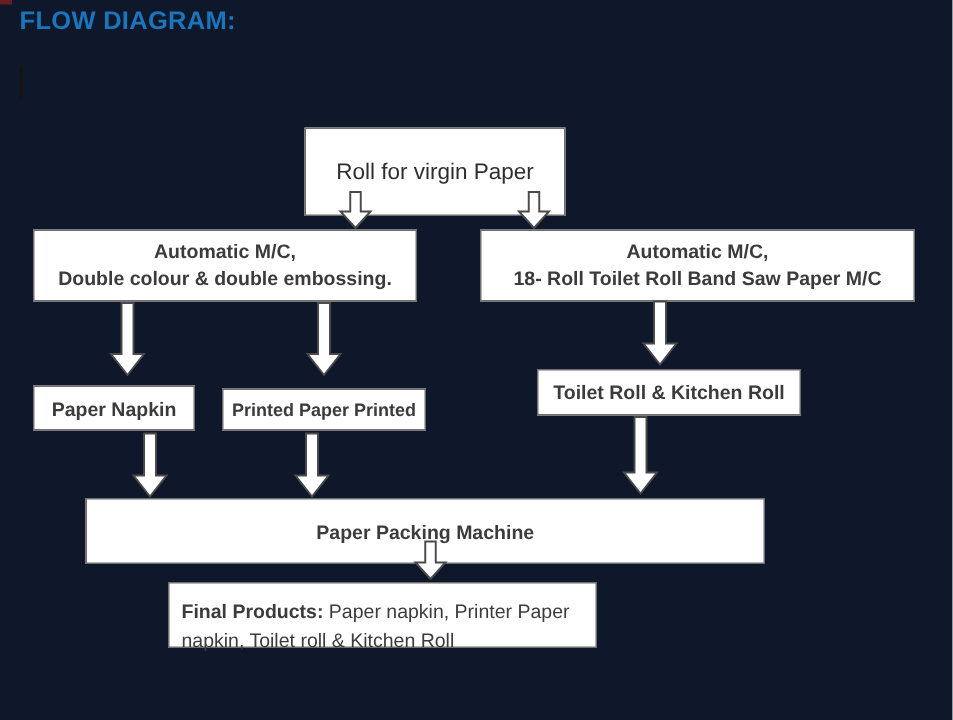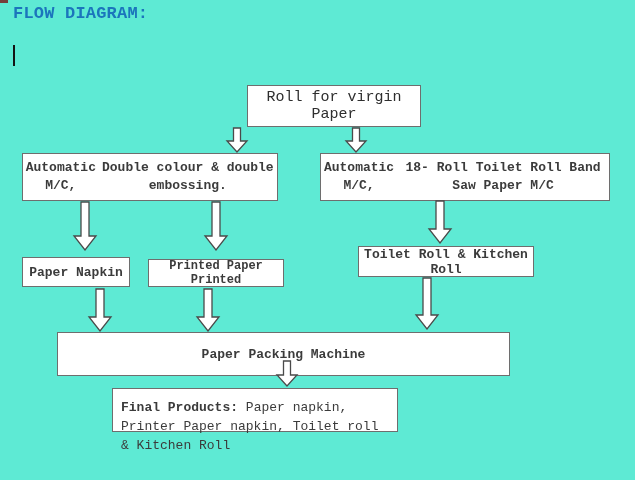--- a/index.html
+++ b/index.html
@@ -1,20 +1,20 @@
 <!DOCTYPE html>
 <html><head>
 <meta charset="utf-8">
 <style>
   html,body { margin:0; padding:0; background:#ffffff; }
   .canvas {
     position:relative;
     width:635px; height:480px;
-    background:#5eead4;
-    font-family:Liberation Mono, monospace;
+    background:#0f172a;
+    font-family:Liberation Sans, sans-serif;
     color:#3b3b3b;
     overflow:hidden;
   }
   .page-title {
     position:absolute; left:13px; top:4px; margin:0;
     font-size:17px; font-weight:700; letter-spacing:0.2px;
     color:#1b75bc;
   }
   .text-cursor {
     position:absolute; left:13px; top:45px;
@@ -24,23 +24,23 @@
     position:absolute; left:0; top:0; width:8px; height:3px;
     background:#7a2020; opacity:0.85;
   }
   .node {
     position:absolute; box-sizing:border-box;
     border:1.5px solid #6e6e6e; background:#ffffff;
     display:flex; align-items:center; justify-content:center;
     text-align:center;
   }
   .node .l { display:block; }
-  .two-line { flex-direction:row; line-height:18px; }
+  .two-line { flex-direction:column; line-height:18px; }
 
-  #n-virgin   { left:203px; top:85px;  width:174px; height:42px; font-size:15px; font-weight:400; color:#2e2e2e;margin-left:44px; }
+  #n-virgin   { left:203px; top:85px;  width:174px; height:59px; font-size:15px; font-weight:400; color:#2e2e2e; }
   #n-emboss   { left:22px;  top:153px; width:256px; height:48px; font-size:13px; font-weight:700; }
   #n-bandsaw  { left:320px; top:153px; width:290px; height:48px; font-size:13px; font-weight:700; }
   #n-napkin   { left:22px;  top:257px; width:108px; height:30px; font-size:13px; font-weight:700;text-align:center; }
   #n-printed  { left:148px; top:259px; width:136px; height:28px; font-size:12px; font-weight:700; }
   #n-toilet   { left:358px; top:246px; width:176px; height:31px; font-size:13px; font-weight:700; }
   #n-packing  { left:57px;  top:332px; width:453px; height:44px; font-size:13px; font-weight:700; }
   #n-final    { left:112px; top:388px; width:286px; height:44px; font-size:13px; font-weight:400;
                 display:block; text-align:left; padding:9px 8px; line-height:19px; }
   #n-final .b { font-weight:700; }
 

